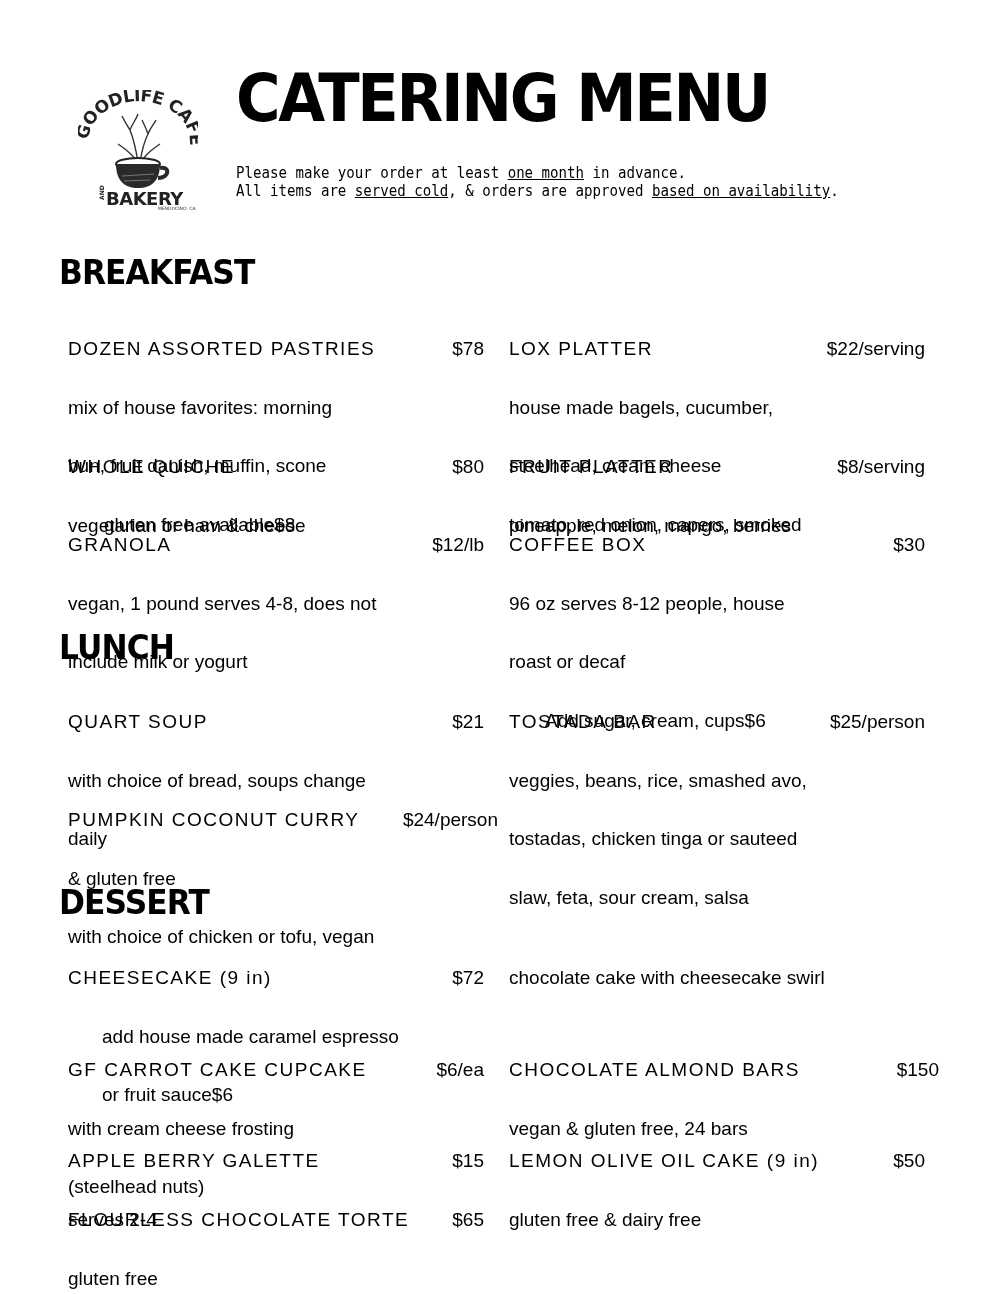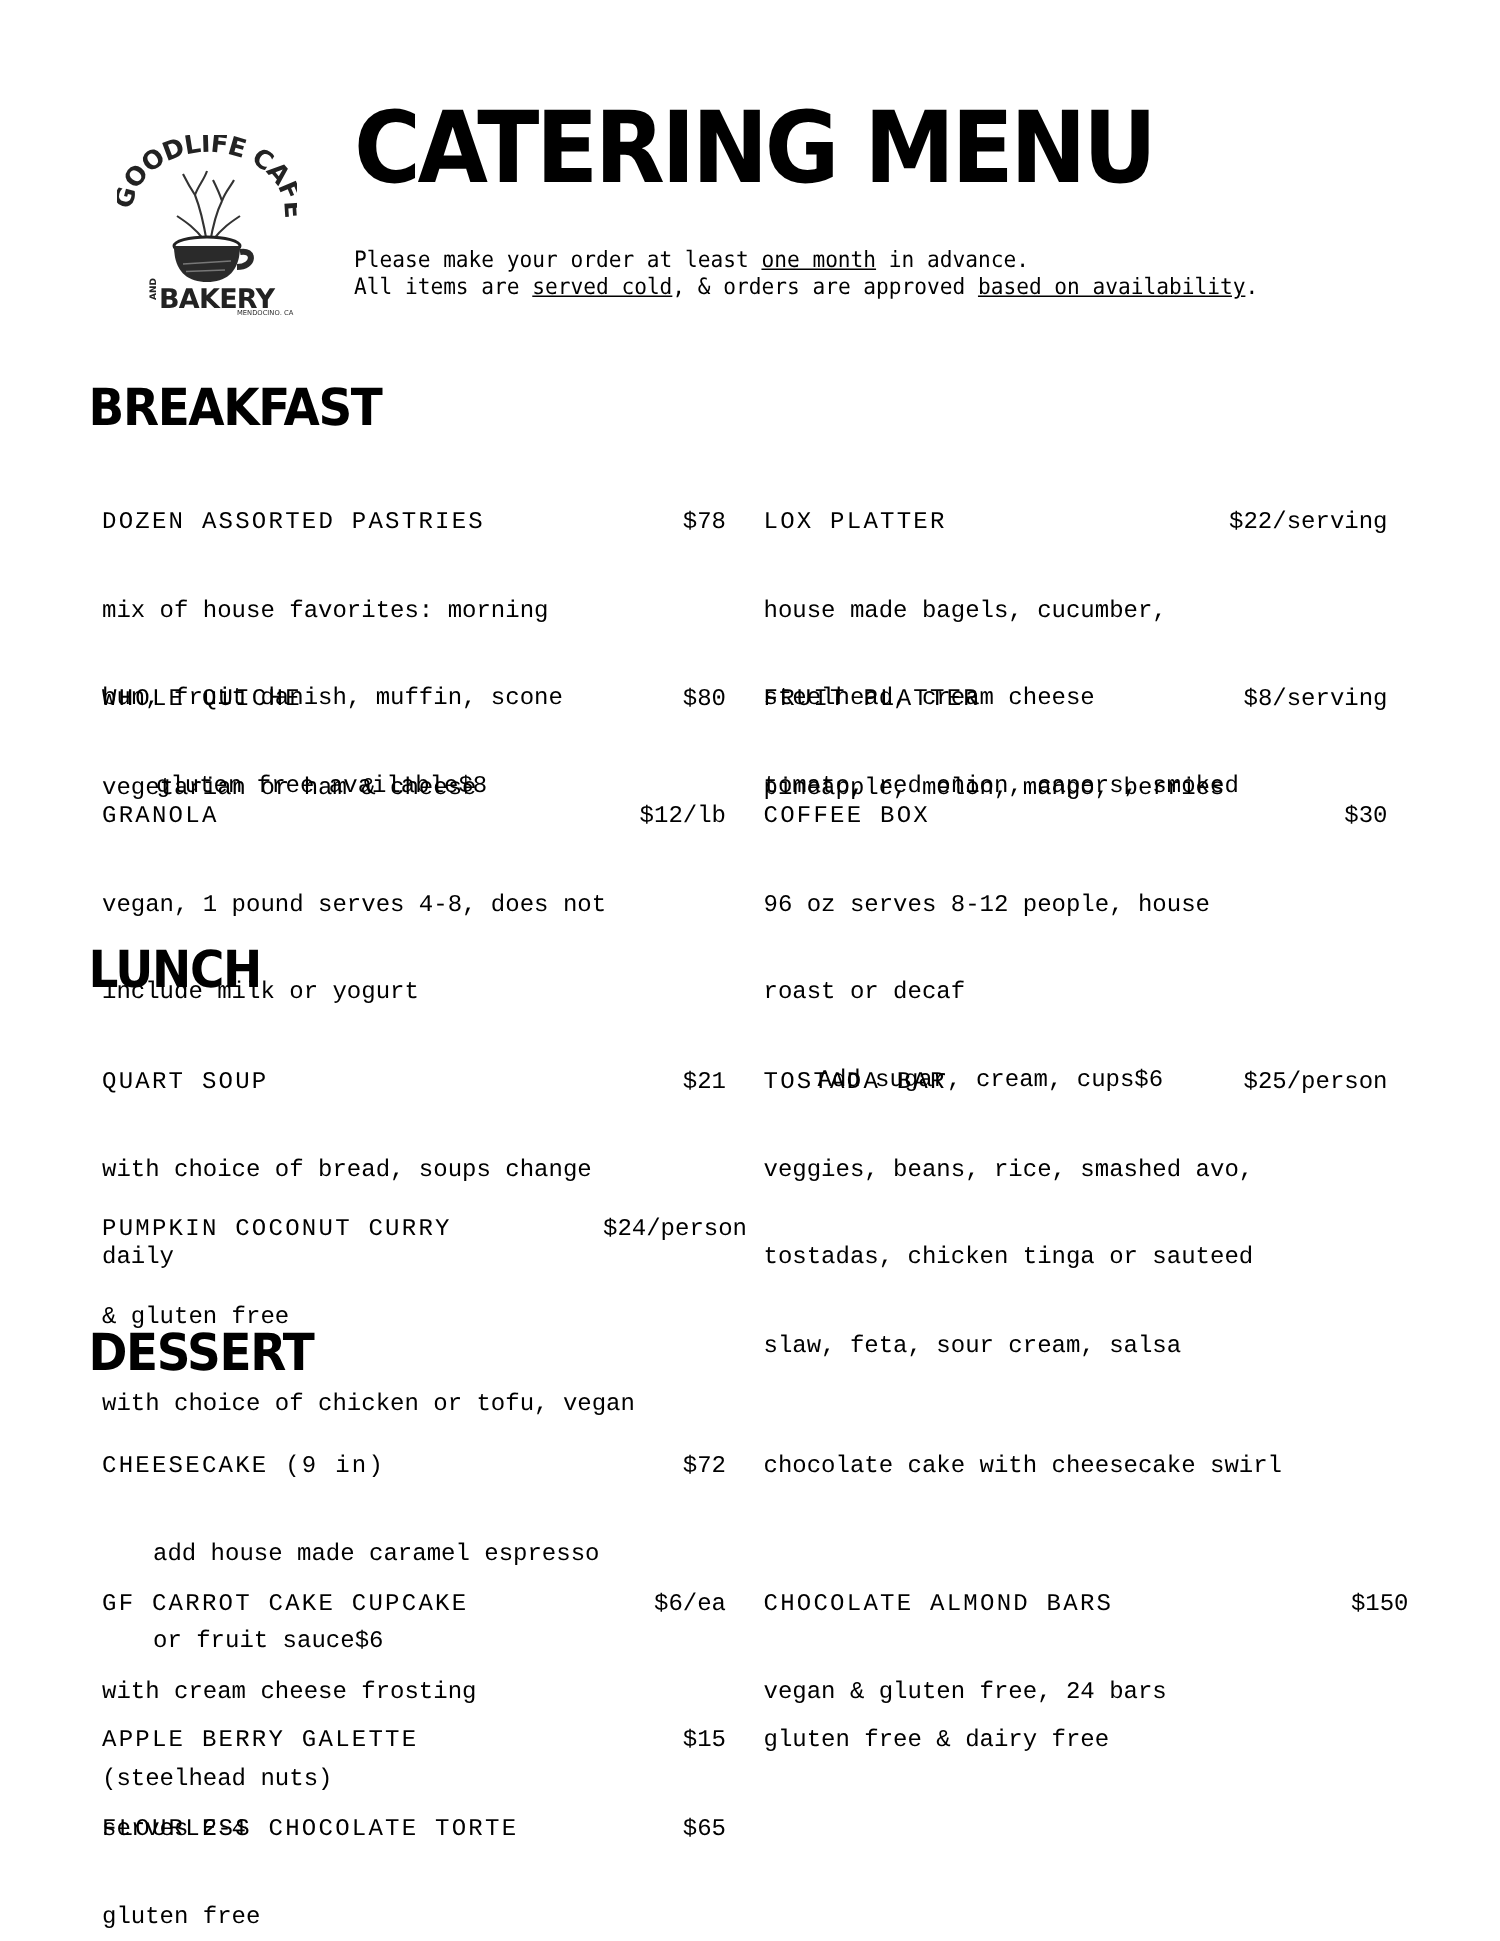--- a/index.html
+++ b/index.html
@@ -19,21 +19,21 @@
   }
   .notice u { text-decoration: underline; }
   .section-title {
     position: absolute; left: 59px;
     font-family: "DejaVu Sans", sans-serif; font-weight: bold;
     font-size: 34px; letter-spacing: -1px; line-height: 1;
     transform: scaleX(0.92); transform-origin: left top;
   }
   .item {
     position: absolute;
-    font-family: Liberation Mono, monospace; font-size: 16px; line-height: 19.5px;
+    font-family: Liberation Sans, sans-serif; font-size: 19px; line-height: 19.5px;
     white-space: pre;
   }
   .item .row { display: flex; justify-content: space-between; }
   .item .name { letter-spacing: 1.5px; }
   .item .desc { }
   .item .addon { display: flex; justify-content: flex-start; padding-left: 36px; padding-right: 6px; }
   .col-left { left: 68px; width: 416px; }
   .col-right { left: 509px; width: 416px; }
   .w-wide { width: 430px; }
 </style>
@@ -152,19 +152,20 @@
   <div class="row"><span class="name">CHOCOLATE ALMOND BARS</span><span>$150</span></div>
   <div class="desc">vegan &amp; gluten free, 24 bars</div>
 </div>
 
 <div class="item col-left" style="top:1112px">
   <div class="row"><span class="name">APPLE BERRY GALETTE</span><span>$15</span></div>
   <div class="desc">serves 2-4</div>
 </div>
 
 <div class="item col-right" style="top:1112px; width:416px">
+  <div class="row"><span class="name">LEMON OLIVE OIL CAKE (9 in)</span><span>$50</span></div>
   <div class="desc">gluten free &amp; dairy free</div>
 </div>
 
 <div class="item col-left" style="top:1171px">
   <div class="row"><span class="name">FLOURLESS CHOCOLATE TORTE</span><span>$65</span></div>
   <div class="desc">gluten free</div>
 </div>
 
 </body></html>

